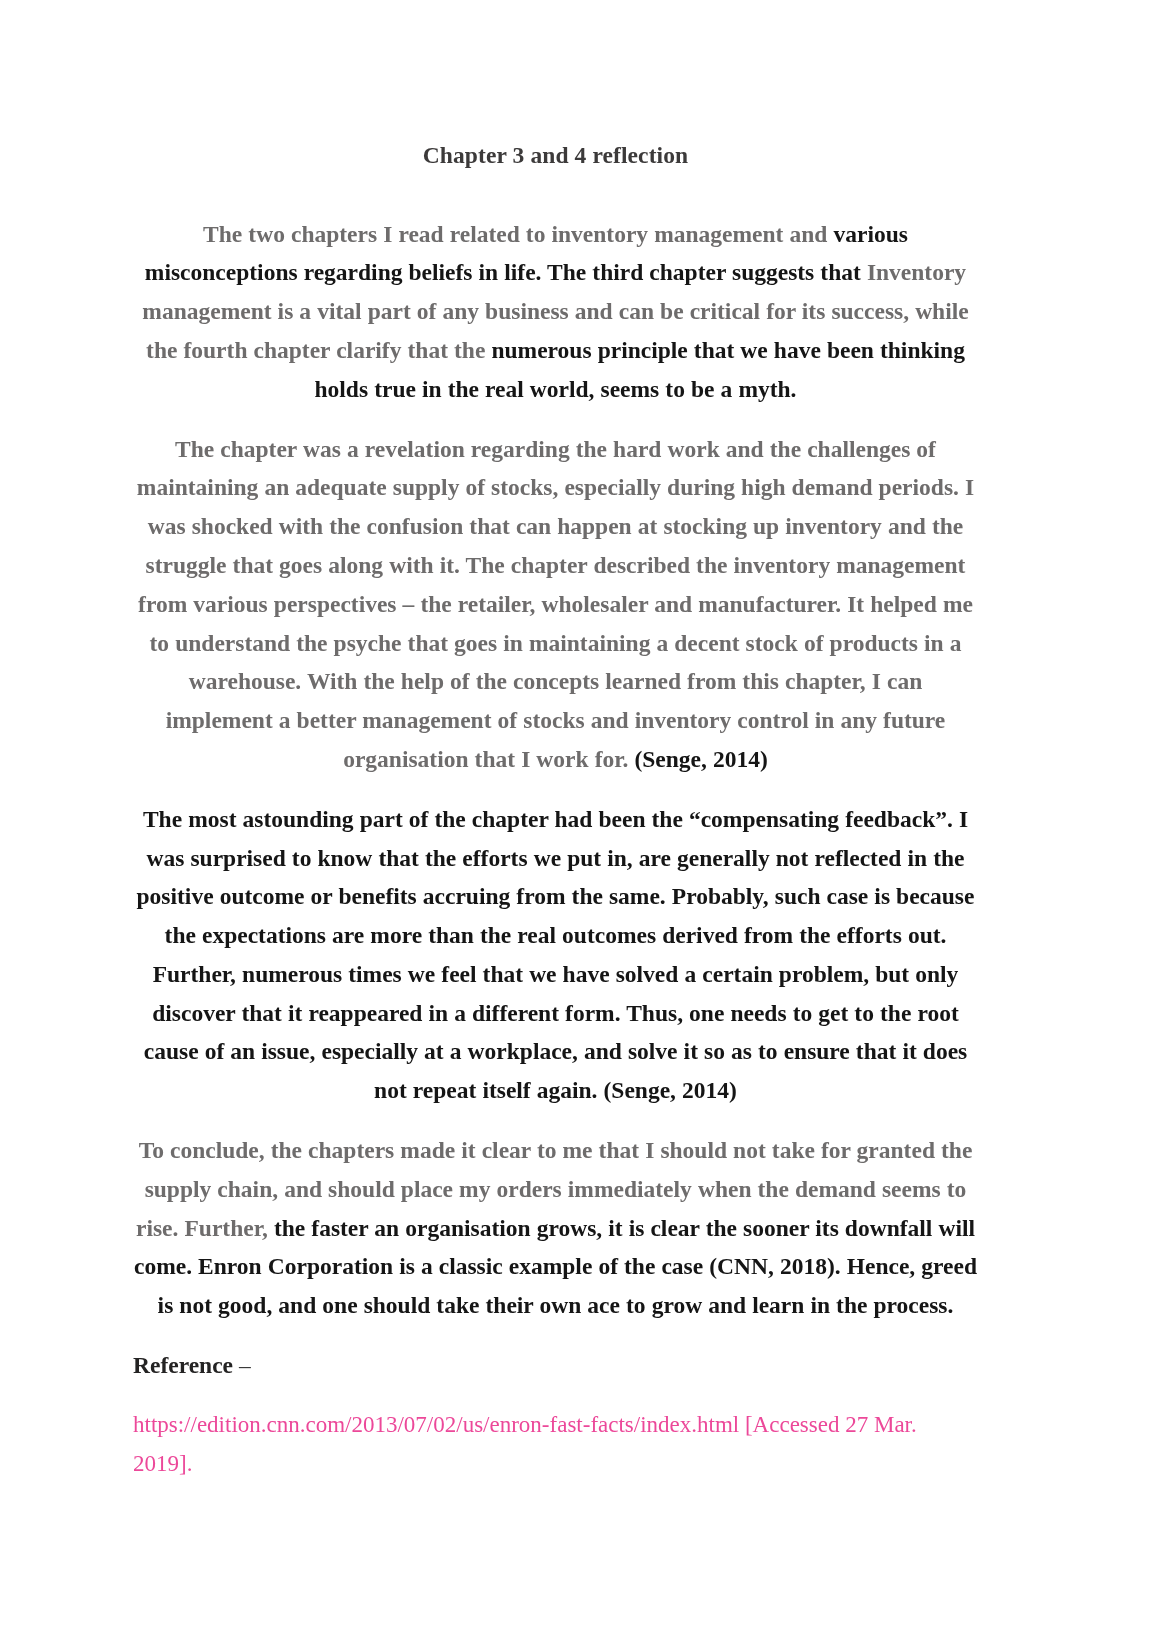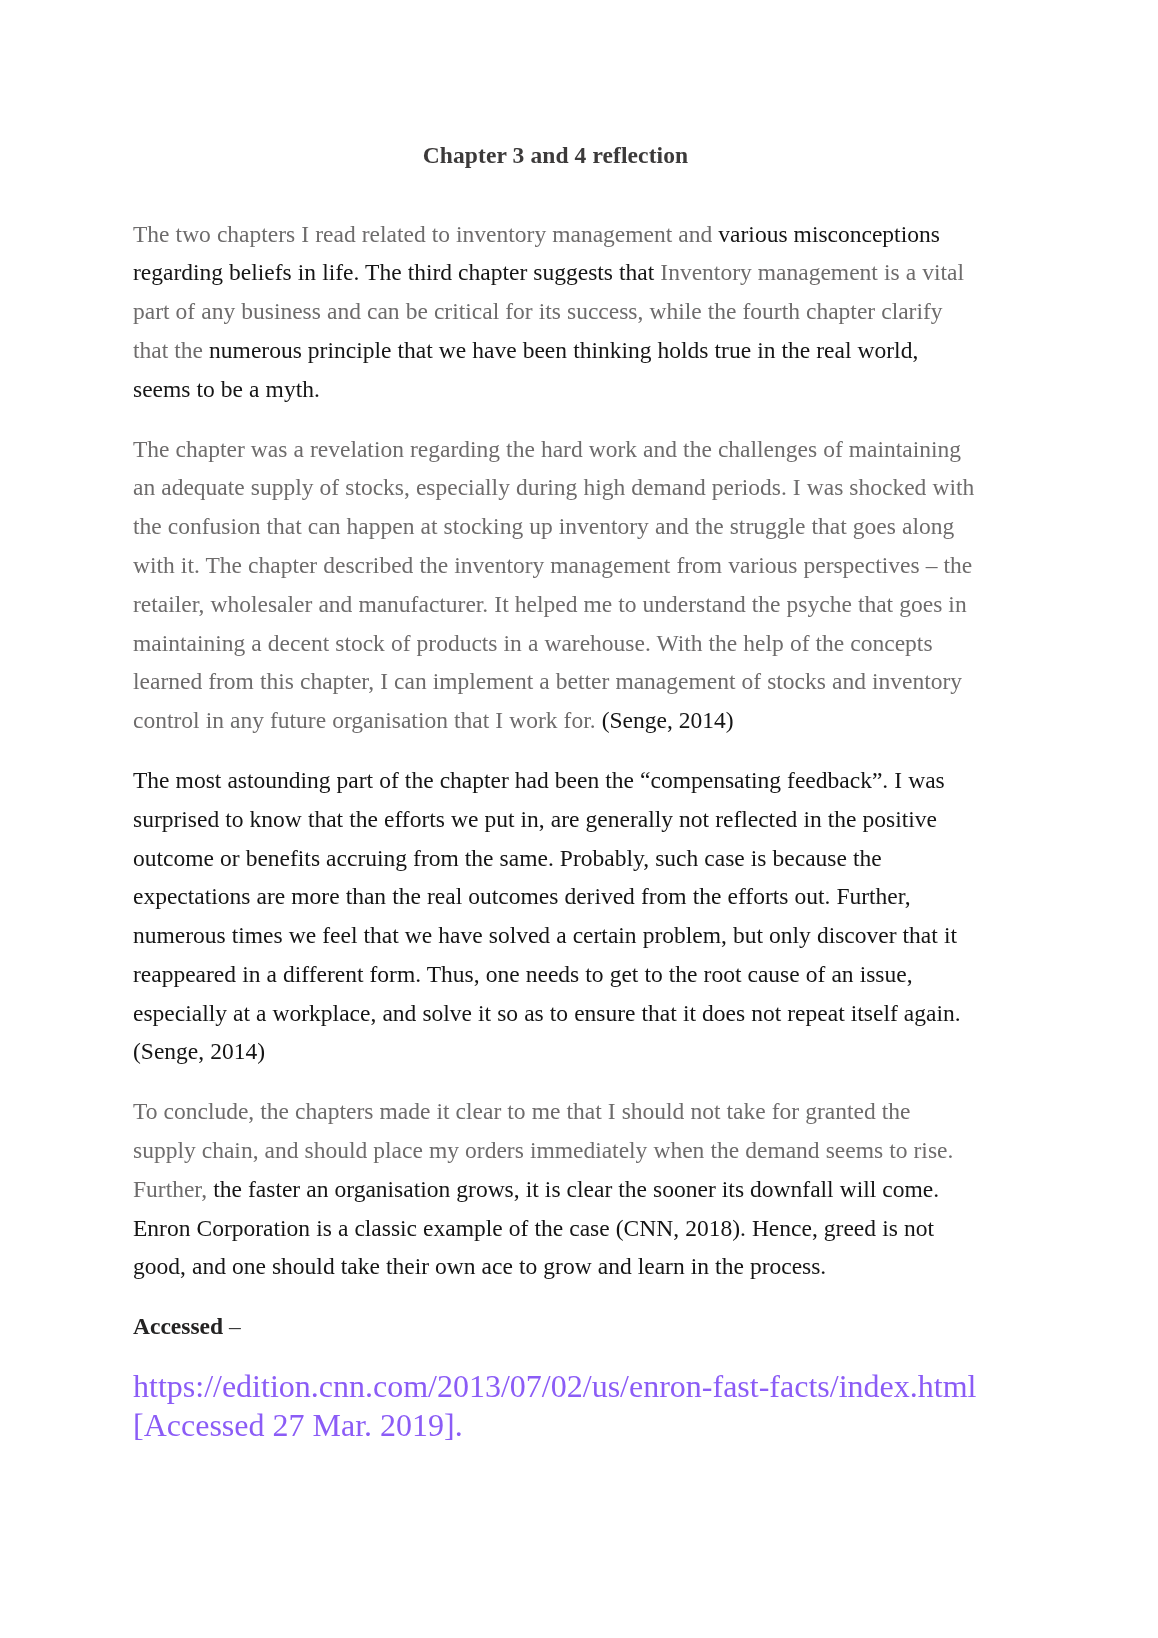--- a/index.html
+++ b/index.html
@@ -32,24 +32,25 @@
     color: #3c3a3a;
     text-align: center;
     letter-spacing: 0.1px;
     margin: 0 0 44px 0;
     line-height: 1.3;
   }
   .para {
     font-size: 23.5px;
     line-height: 38.8px;
     margin: 0 0 21px 0;
-    text-align: left;
+    text-align: center;
     color: #6a6a6a;
     -webkit-font-smoothing: antialiased;
     word-spacing: 0.2px;
+    font-weight: bold;
   }
   
   .t-light { color: #6e6c6c; }
   .t-dark  { color: #151515; }
   .para.p-dark { color: #151515; }
 
   .ref-head {
     font-size: 23.5px;
     line-height: 38.8px;
     margin: 0 0 21px 0;
@@ -59,24 +60,24 @@
   .ref-head .dash { font-weight: normal; color: #3a3a3a; }
 
   .ref-line {
     font-size: 23.5px;
     line-height: 38.8px;
     margin: 0 0 21px 0;
     color: #2c2b2b;
   }
   .ref-line .ital { font-style: italic; }
   .ref-url {
-    font-size: 32px;
+    font-size: 23px;
     line-height: 38.8px;
     margin: 0;
-    color: #8b5cf6;
+    color: #ec4899;
     word-break: normal;
   }
 </style>
 </head>
 <body>
 
 <div class="page">
   <div class="content">
 
     <h1 class="doc-title">Chapter 3 and 4 reflection</h1>
@@ -91,20 +92,20 @@
 
     <p class="para p-dark">
       <span class="t-dark">The most astounding part of the chapter had been the “compensating feedback”. I was surprised to know that the efforts we put in, are generally not reflected in the positive outcome or benefits accruing from the same. Probably, such case is because the expectations are more than the real outcomes derived from the efforts out. Further, numerous times we feel that we have solved a certain problem, but only discover that it reappeared in a different form. Thus, one needs to get to the root cause of an issue, especially at a workplace, and solve it so as to ensure that it does not repeat itself again. (Senge, 2014)</span>
     </p>
 
     <p class="para">
       <span class="t-light">To conclude, the chapters made it clear to me that I should not take for granted the supply chain, and should place my orders immediately when the demand seems to rise. Further, </span><span class="t-dark">the faster an organisation grows, it is clear the sooner its downfall will come. Enron Corporation is a classic example of the case (CNN, 2018). Hence, greed is not good, and one should take their own ace to grow and learn in the process.</span>
     </p>
 
     <p class="ref-head">
-      <span class="lbl">Accessed</span><span class="dash"> –</span>
+      <span class="lbl">Reference</span><span class="dash"> –</span>
     </p>
 
 
     <p class="ref-url">https://edition.cnn.com/2013/07/02/us/enron-fast-facts/index.html [Accessed 27 Mar. 2019].</p>
 
   </div>
 </div>
 
 </body></html>

